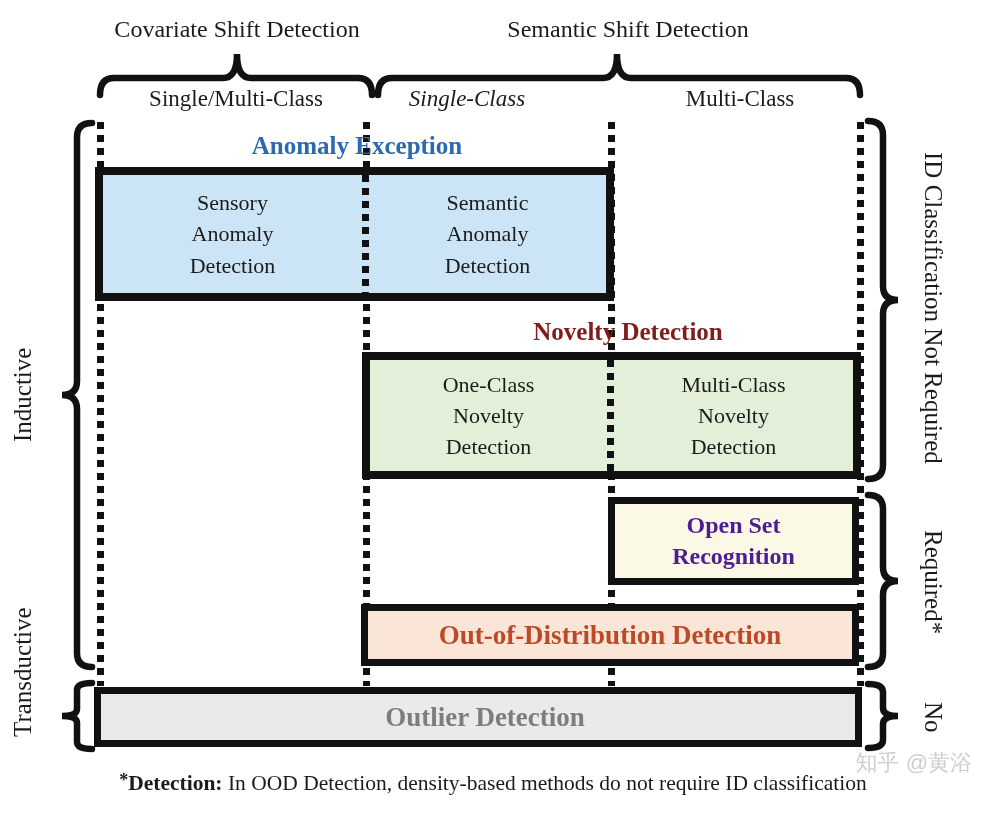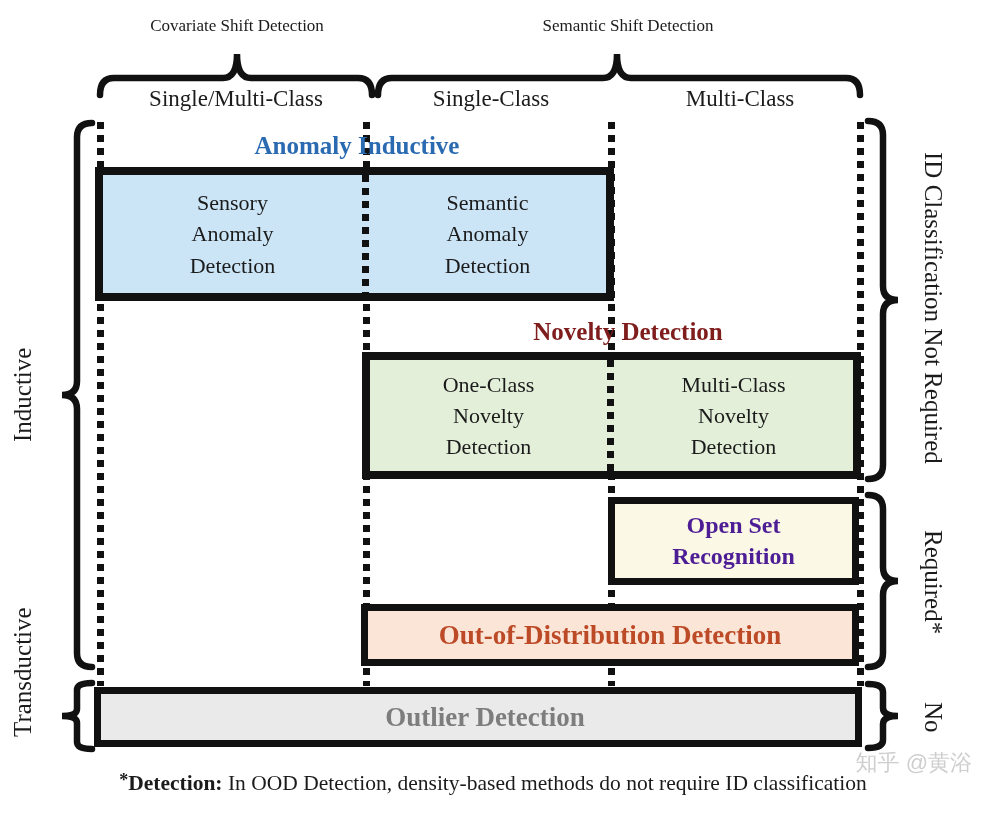--- a/index.html
+++ b/index.html
@@ -19,21 +19,21 @@
     position:absolute;width:7px;
     background:repeating-linear-gradient(to bottom,#111 0 7px,transparent 7px 13px);
     z-index:1;
   }
   
   .divider{
     position:absolute;top:0;bottom:0;width:7px;
     background:repeating-linear-gradient(to bottom,#111 0 7px,transparent 7px 13px);
   }
 
-  .topline{font-size:17px;white-space:nowrap;transform:translateX(-50%);z-index:4;text-align:center;}
+  .topline{font-size:24px;white-space:nowrap;transform:translateX(-50%);z-index:4;text-align:center;}
   .colhead{font-size:23px;white-space:nowrap;transform:translateX(-50%);z-index:4;}
 
   .box{position:absolute;border:8px solid #111;z-index:2;box-sizing:border-box;}
   .box-thin{position:absolute;border:7px solid #111;z-index:2;box-sizing:border-box;}
 
   .cell{
     position:absolute;top:0;bottom:0;
     display:flex;align-items:center;justify-content:center;
     text-align:center;font-size:22px;line-height:1.42;
     white-space:pre-line;
@@ -72,29 +72,29 @@
 </style>
 </head>
 <body>
 
 <div id="canvas">
 
   <div class="abs topline" style="left:237px;top:16px;">Covariate Shift Detection</div>
   <div class="abs topline" style="left:628px;top:16px;">Semantic Shift Detection</div>
 
   <div class="abs colhead" style="left:236px;top:86px;">Single/Multi-Class</div>
-  <div class="abs colhead" style="left:491px;top:86px;">Single-Class</div>
+  <div class="abs colhead" style="left:467px;top:86px;font-style:italic;">Single-Class</div>
   <div class="abs colhead" style="left:740px;top:86px;">Multi-Class</div>
 
   <div class="dotline" style="left:97px;top:122px;height:564px;"></div>
   <div class="dotline" style="left:363px;top:122px;height:564px;"></div>
   <div class="dotline" style="left:608px;top:122px;height:564px;"></div>
   <div class="dotline" style="left:857px;top:122px;height:564px;"></div>
 
-  <div class="abs boxtitle" style="left: 357px; top: 132px; color: rgb(42, 106, 176);">Anomaly Inductive</div>
+  <div class="abs boxtitle" style="left: 357px; top: 132px; color: rgb(42, 106, 176);">Anomaly Exception</div>
   <div class="box" style="left: 95px; top: 167px; width: 519px; height: 134px; background-color: rgb(203, 229, 246);">
     <div class="divider" style="left:259px;"></div>
     <div class="cell" style="left:0;width:259px;">Sensory
 Anomaly
 Detection</div>
     <div class="cell" style="left:266px;right:0;">Semantic
 Anomaly
 Detection</div>
   </div>
 

